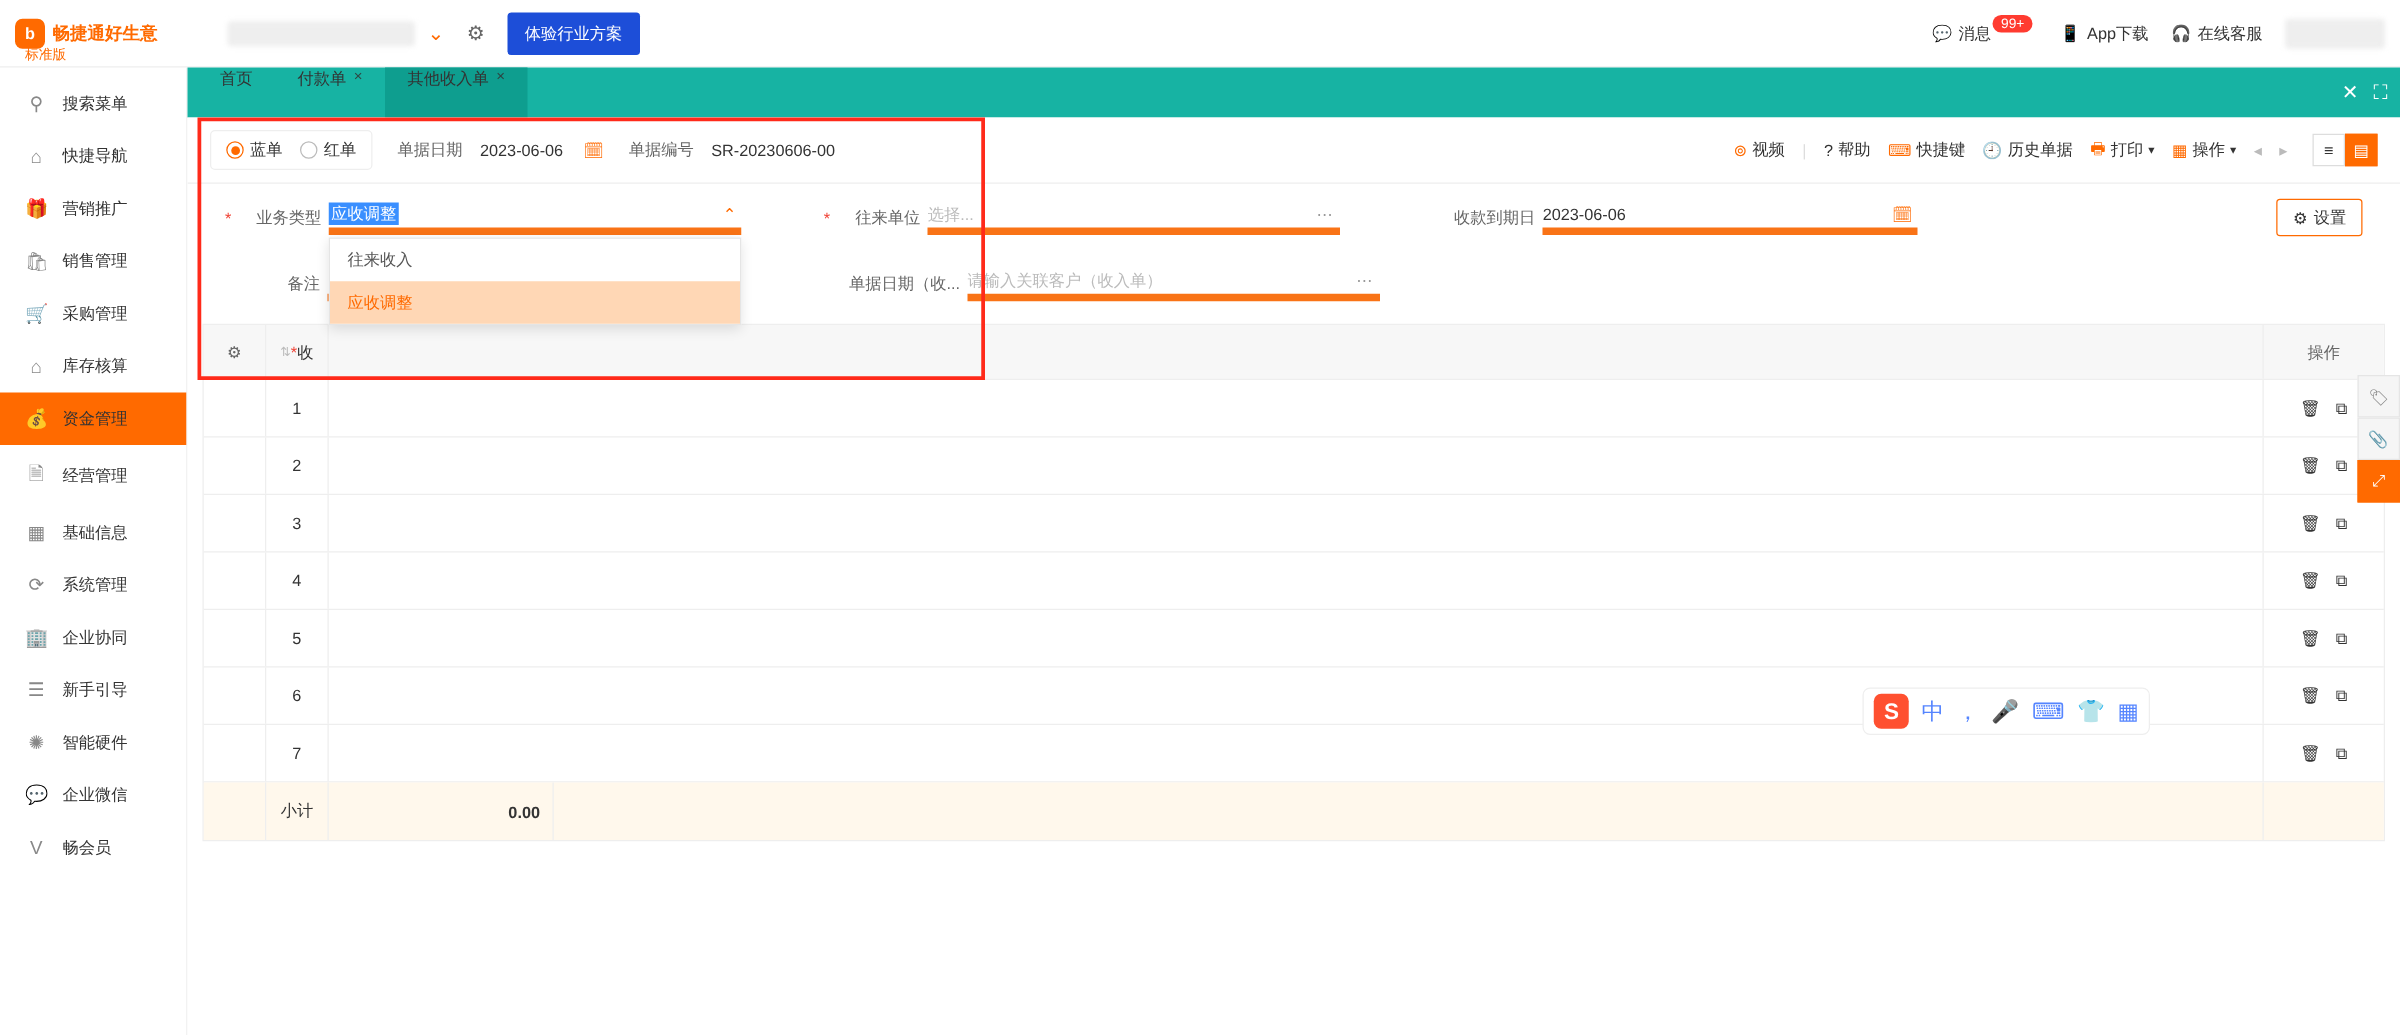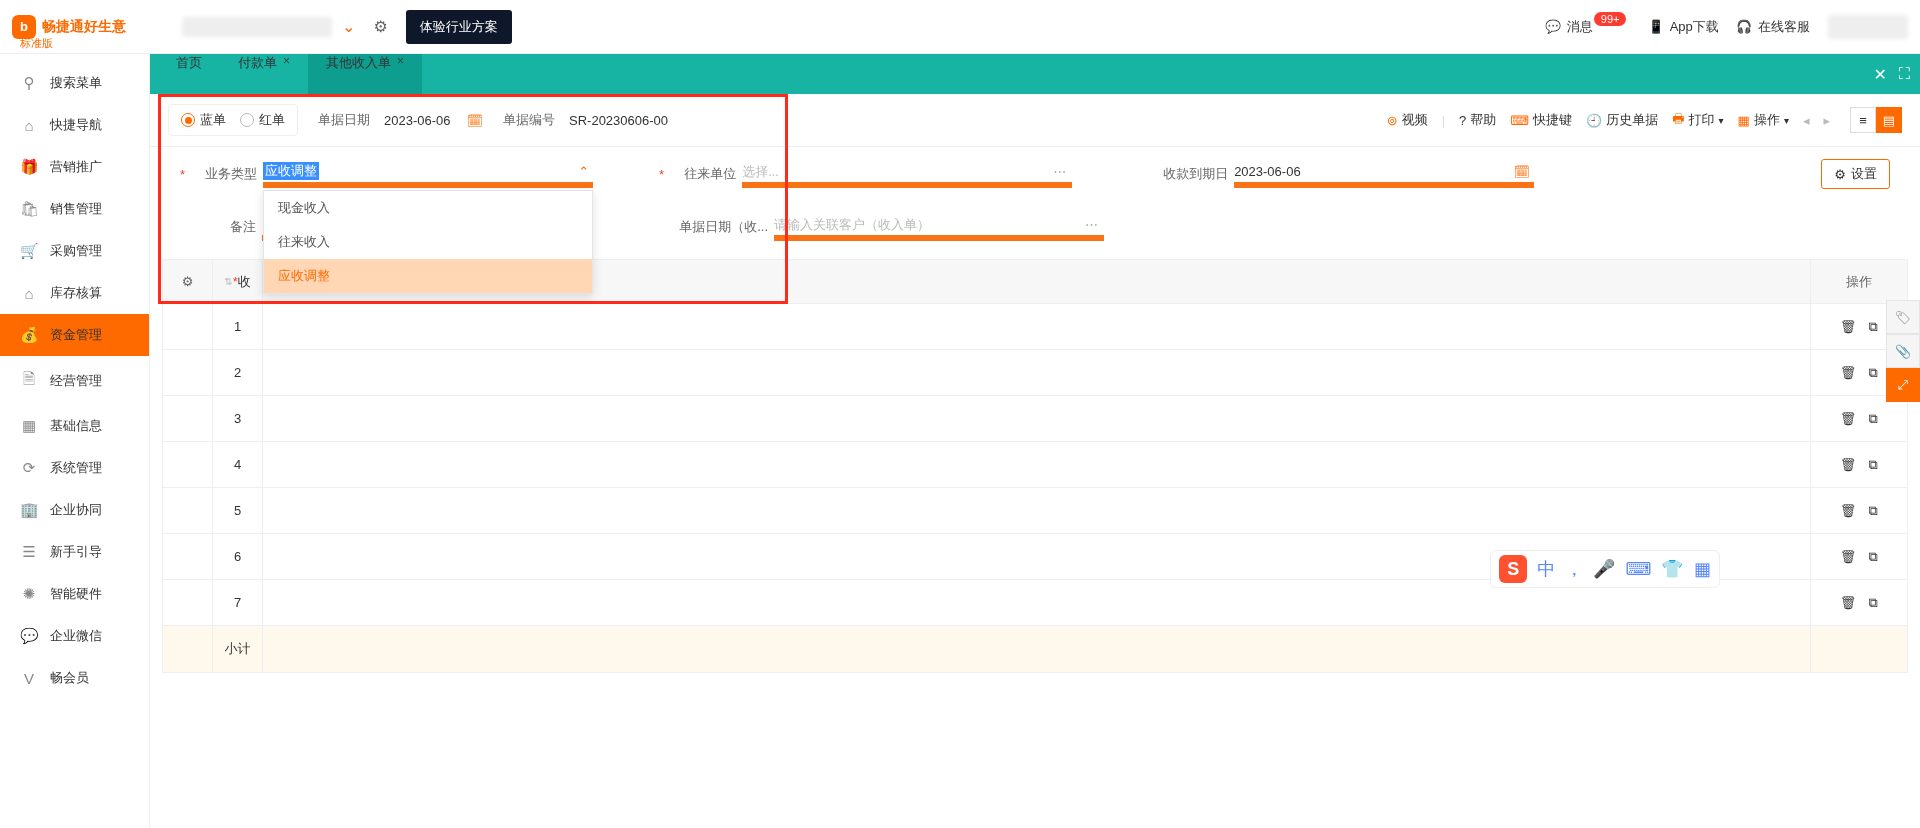--- a/index.html
+++ b/index.html
@@ -6,21 +6,21 @@
 body{background:#fff;overflow:hidden;width:1920px;height:828px;position:relative}
 .top-bar{height:54px;display:flex;align-items:center;padding:0 12px;border-bottom:1px solid #eee}
 .logo-block{display:flex;align-items:center;gap:6px;width:150px}
 .logo-ic{width:24px;height:24px;background:#ff6a00;border-radius:6px;display:flex;align-items:center;justify-content:center;color:#fff;font-weight:bold}
 .logo-txt{color:#ff6a00;font-weight:bold;font-size:14px}
 .logo-sub{color:#ff6a00;font-size:11px;position:absolute;top:36px;left:20px}
 .org-sel{margin-left:20px;display:flex;align-items:center;gap:10px;color:#999}
 .org-sel .blur{width:150px;height:20px;background:#eee;border-radius:3px;filter:blur(2px)}
 .chev-down{color:#ff6a00;font-size:16px}
 .gear-top{margin-left:18px;color:#666;font-size:16px}
-.cta-btn{margin-left:18px;background:#0f172a;color:#fff;border:none;padding:8px 14px;border-radius:3px;cursor:pointer}
+.cta-btn{margin-left:18px;background:#1d4ed8;color:#fff;border:none;padding:8px 14px;border-radius:3px;cursor:pointer}
 .top-right{margin-left:auto;display:flex;align-items:center;gap:18px;color:#555}
 .tr-item{display:flex;align-items:center;gap:5px;cursor:pointer}
 .badge{background:#ff3b30;color:#fff;border-radius:9px;padding:1px 7px;font-size:11px;position:relative;top:-8px;left:-4px}
 .avatar-blur{width:80px;height:24px;background:#eee;border-radius:3px;filter:blur(2px)}
 .layout{display:flex;height:calc(828px - 54px)}
 .sidebar{width:150px;border-right:1px solid #eee;padding-top:8px}
 .sb-item{display:flex;align-items:center;gap:12px;padding:12px 20px;color:#555;cursor:pointer}
 .sb-item.active{background:#ff6a00;color:#fff}
 .sb-item.active .sb-ic{color:#fff}
 .sb-ic{width:18px;text-align:center;color:#888;font-size:15px}
@@ -254,21 +254,20 @@
         </div>
       </div>
 
       <div class="form-row">
         <span class="req">*</span>
         <span class="fl">业务类型</span>
         <div class="finput">
           <span class="sel-val">应收调整</span>
           <span class="chev">⌃</span>
           <div class="dropdown">
-            <div class="dd-item">现金收入</div>
             <div class="dd-item">往来收入</div>
             <div class="dd-item hl">应收调整</div>
           </div>
         </div>
         <span class="req col2">*</span>
         <span class="fl">往来单位</span>
         <div class="finput">
           <input placeholder="选择..." style="">
           <span class="dots">⋯</span>
         </div>
@@ -367,20 +366,21 @@
               <div class="gcell c-main" style="border-right:1px solid #eee"></div>
               <div class="gcell c-ops">
                 <span>🗑</span>
                 <span>⧉</span>
               </div>
             </div>
           </div>
         <div class="g-foot">
           <div class="gcell c-gear"></div>
           <div class="gcell c-idx">小计</div>
+          <div class="gcell" style="width:180px;justify-content:flex-end;font-weight:bold">0.00</div>
           <div class="gcell c-main" style="border-right:1px solid #eee"></div>
           <div class="gcell c-ops"></div>
         </div>
       </div>
     </div>
   </div>
 </div>
 
 <div class="redbox"></div>
 

